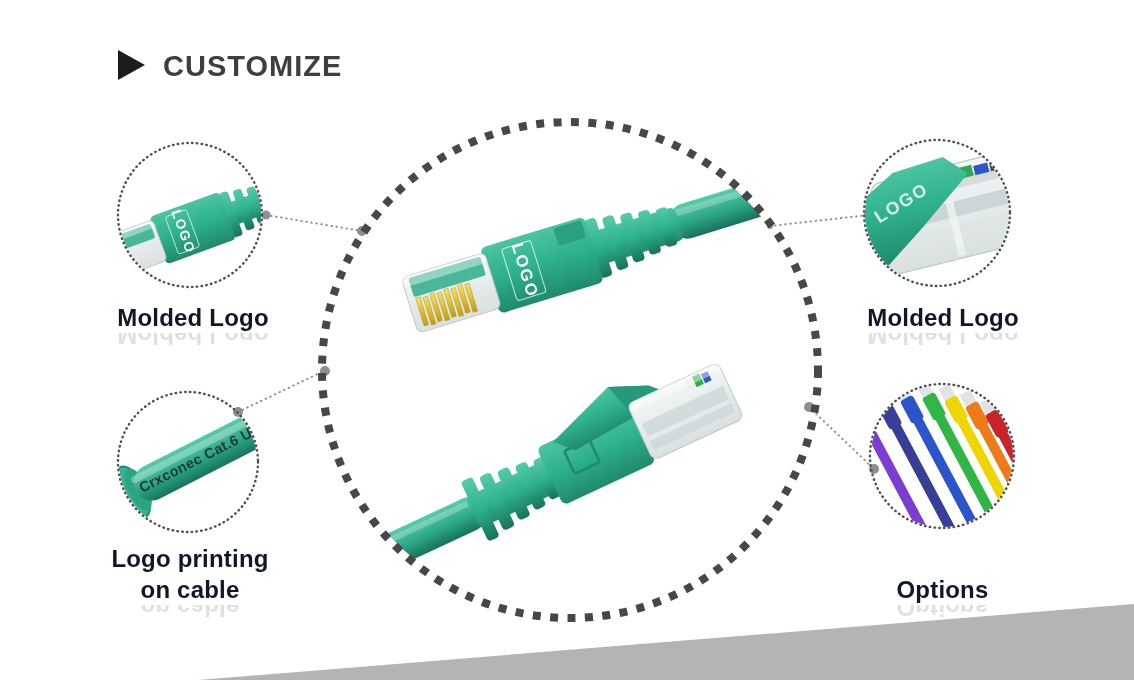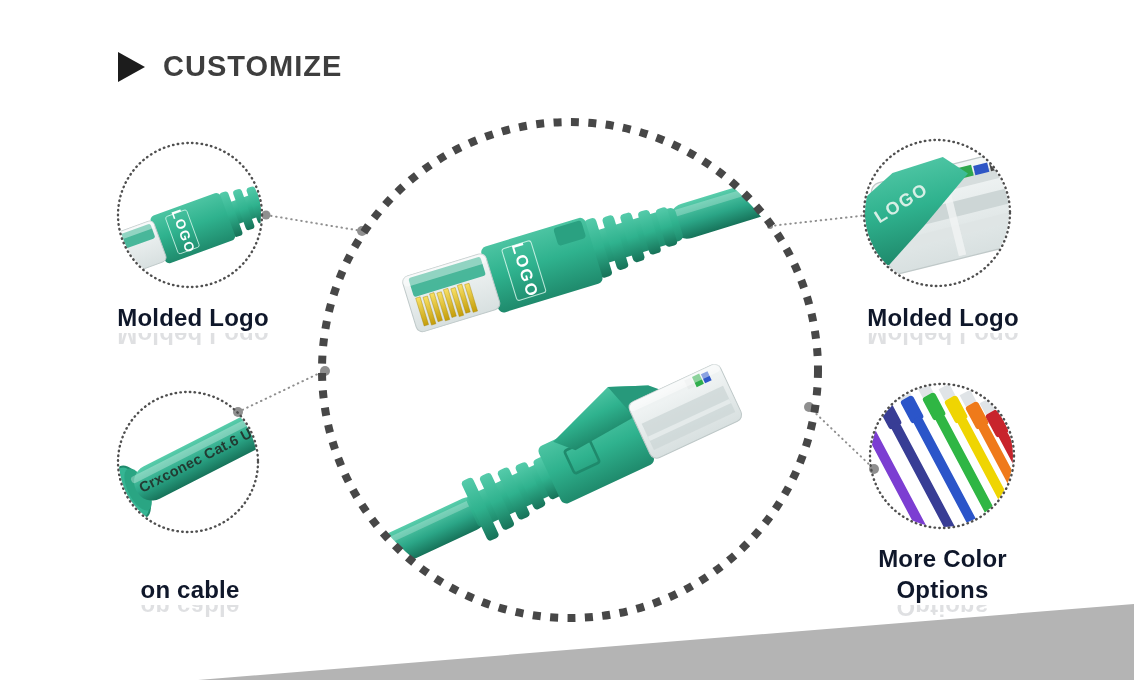--- a/index.html
+++ b/index.html
@@ -4,21 +4,21 @@
 <style>
   html,body{margin:0;padding:0;}
   body{
     width:1134px;height:680px;position:relative;overflow:hidden;
     background:#ffffff;
     font-family:"Liberation Sans", sans-serif;
   }
   svg text{font-family:"Liberation Sans", sans-serif;}
   .stage{position:absolute;left:0;top:0;}
   .header{
-    position:absolute;left:118px;top:50px;display:flex;align-items:center;gap:18px;
+    position:absolute;left:118px;top:50px;display:flex;gap:18px;
   }
   .play-tri{
     width:0;height:0;border-left:27px solid #1c1c1c;
     border-top:15px solid transparent;border-bottom:15px solid transparent;
   }
   .header-title{
     font-size:29px;font-weight:700;color:#3e3e3e;letter-spacing:1px;
   }
   .caption{
     position:absolute;text-align:center;color:#0f172a;font-weight:700;
@@ -254,27 +254,27 @@
   <div class="play-tri"></div>
   <div class="header-title">CUSTOMIZE</div>
 </div>
 
 <div class="caption cap-tl">
   <span>Molded Logo</span>
   <span class="refl">Molded Logo</span>
 </div>
 
 <div class="caption cap-bl">
-  <br>
+  <span>Logo printing</span><br>
   <span>on cable</span>
   <span class="refl">on cable</span>
 </div>
 
 <div class="caption cap-tr">
   <span>Molded Logo</span>
   <span class="refl">Molded Logo</span>
 </div>
 
 <div class="caption cap-br">
-  <span>More Color</span><br>
+  <br>
   <span>Options</span>
   <span class="refl">Options</span>
 </div>
 
 </body></html>

